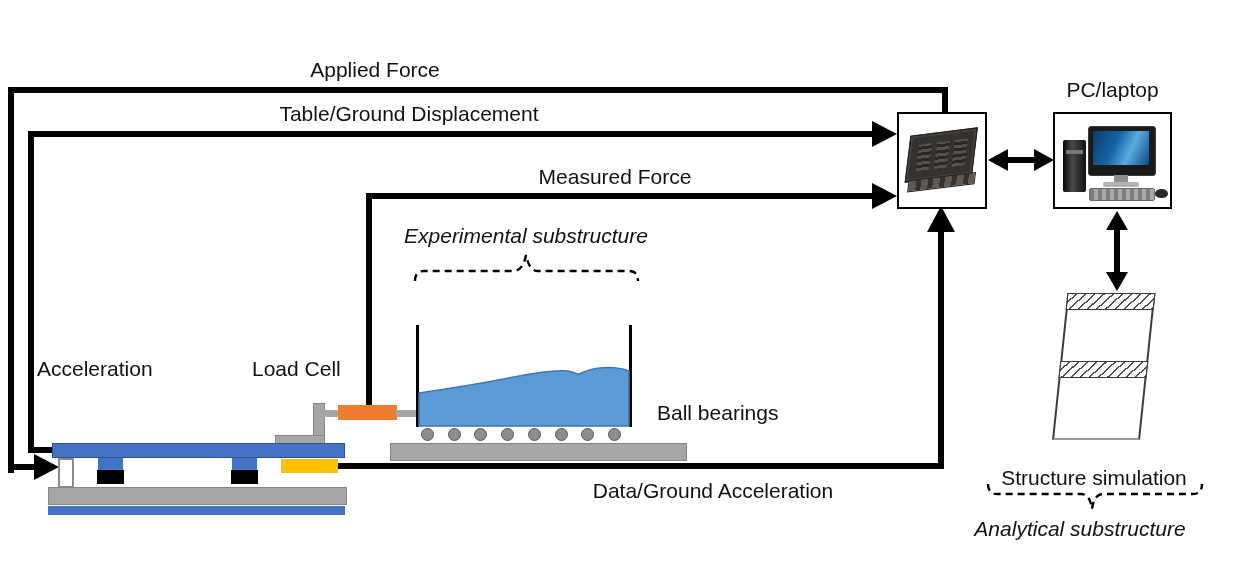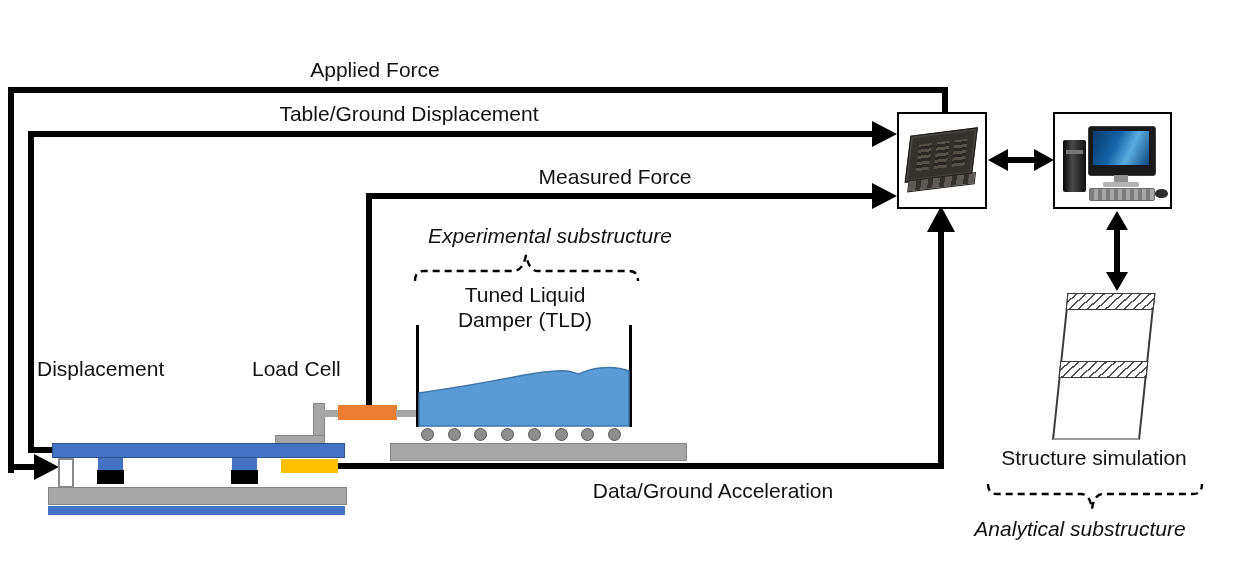--- a/index.html
+++ b/index.html
@@ -129,27 +129,25 @@
     <div class="slab" style="top:0;"></div>
     <div class="slab" style="top:68px;"></div>
   </div>
 
   <div class="lbl center" style="left:280px;top:57px;width:190px;">Applied Force</div>
   <div class="lbl center" style="left:264px;top:101px;width:290px;">Table/Ground Displacement</div>
   <div class="lbl center" style="left:525px;top:164px;width:180px;">Measured Force</div>
 
   <div class="lbl" style="left:858px;top:15px;width:190px;line-height:28px;">
   </div>
+  <div class="lbl center" style="left:1053px;top:77px;width:119px;">PC/laptop</div>
 
-  <div class="lbl center italic" style="left:398px;top:223px;width:256px;margin-left:24px;">Experimental substructure</div>
-  <div class="lbl center" style="left:419px;top:282px;width:212px;line-height:25px;">
-    <span style="display:block;">Tuned Liquid</span>
-    <span style="display:block;">Damper (TLD)</span>
-  </div>
+  <div class="lbl center italic" style="left:398px;top:223px;width:256px;">Experimental substructure</div>
 
-  <div class="lbl" style="left:37px;top:356px;">Displacement</div>
+  <div class="lbl" style="left:37px;top:356px;">Acceleration</div>
   <div class="lbl" style="left:252px;top:356px;">Load Cell</div>
+  <div class="lbl" style="left:657px;top:400px;">Ball bearings</div>
   <div class="lbl center" style="left:568px;top:478px;width:290px;">Data/Ground Acceleration</div>
 
-  <div class="lbl center" style="left:988px;top:445px;width:212px;">Structure simulation</div>
+  <div class="lbl center" style="left:988px;top:465px;width:212px;">Structure simulation</div>
   <div class="lbl center italic" style="left:962px;top:516px;width:236px;">Analytical substructure</div>
 
 </div>
 
 </body></html>

